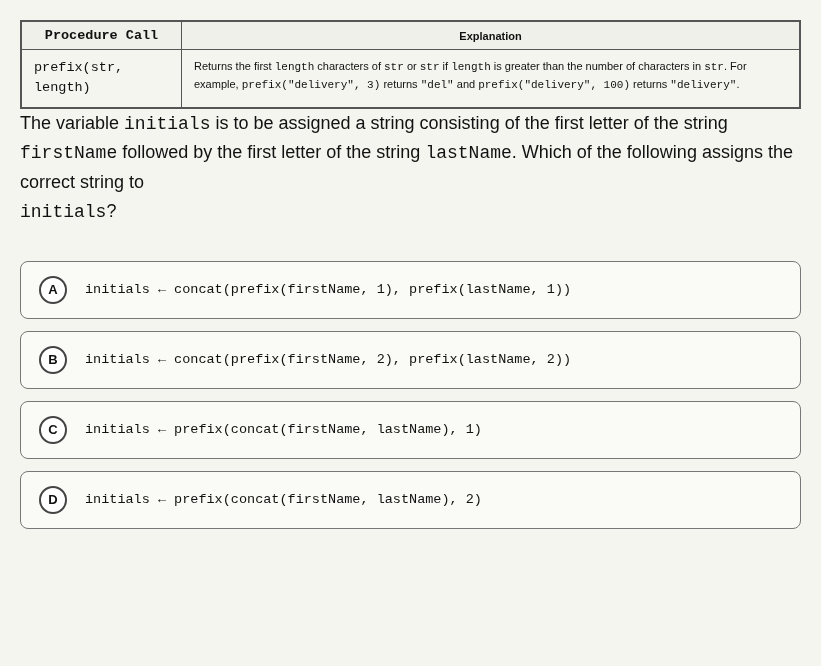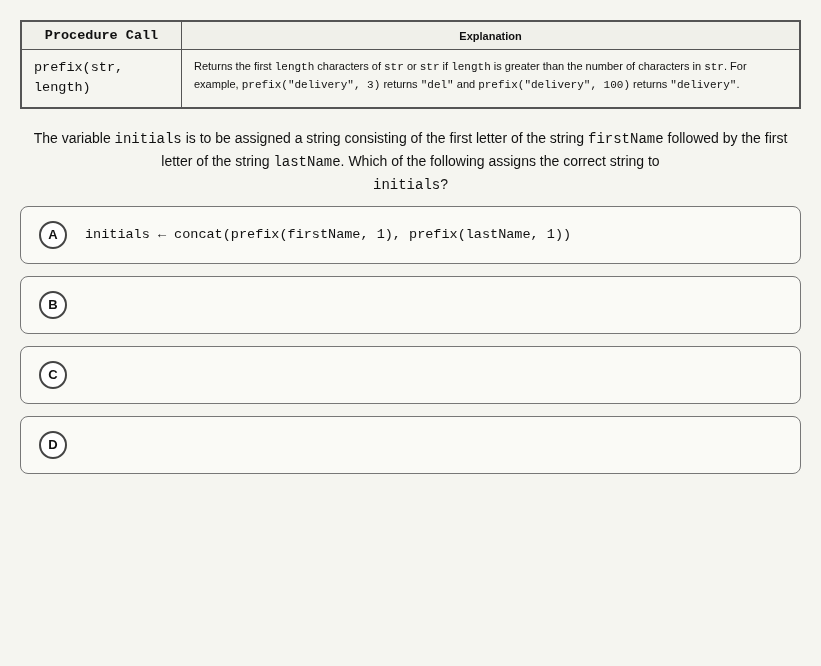--- a/index.html
+++ b/index.html
@@ -10,21 +10,21 @@
       color: #111;
       padding: 20px;
       width: 821px;
       min-height: 666px;
     }
 
     .table-container {
       border: 1.5px solid #555;
       border-collapse: collapse;
       width: 100%;
-      margin-bottom: 18px;
+      margin-bottom: 0;
     }
 
     table {
       width: 100%;
       border-collapse: collapse;
     }
 
     table th {
       font-weight: bold;
       text-align: center;
@@ -50,25 +50,24 @@
 
     .explain-col {
       font-size: 11px;
     }
 
     code, .mono {
       font-family: 'Courier New', monospace;
     }
 
     .question-text {
-      font-size: 14px;
+      font-size: 18px;
       line-height: 1.6;
-      margin-bottom: 9px;
+      margin-bottom: 34px;
       color: #111;
-      text-align: center;
     }
 
     .answer-options {
       display: flex;
       flex-direction: column;
       gap: 12px;
     }
 
     .answer-option {
       display: flex;
@@ -130,20 +129,23 @@
   <span class="mono">initials</span><span>?</span>
 </div>
 
 <div class="answer-options">
   <div class="answer-option">
     <div class="option-circle">A</div>
     <span class="option-text">initials ← concat(prefix(firstName, 1), prefix(lastName, 1))</span>
   </div>
   <div class="answer-option">
     <div class="option-circle">B</div>
+    <span class="option-text">initials ← concat(prefix(firstName, 2), prefix(lastName, 2))</span>
   </div>
   <div class="answer-option">
     <div class="option-circle">C</div>
+    <span class="option-text">initials ← prefix(concat(firstName, lastName), 1)</span>
   </div>
   <div class="answer-option">
     <div class="option-circle">D</div>
+    <span class="option-text">initials ← prefix(concat(firstName, lastName), 2)</span>
   </div>
 </div>
 
 </body></html>

